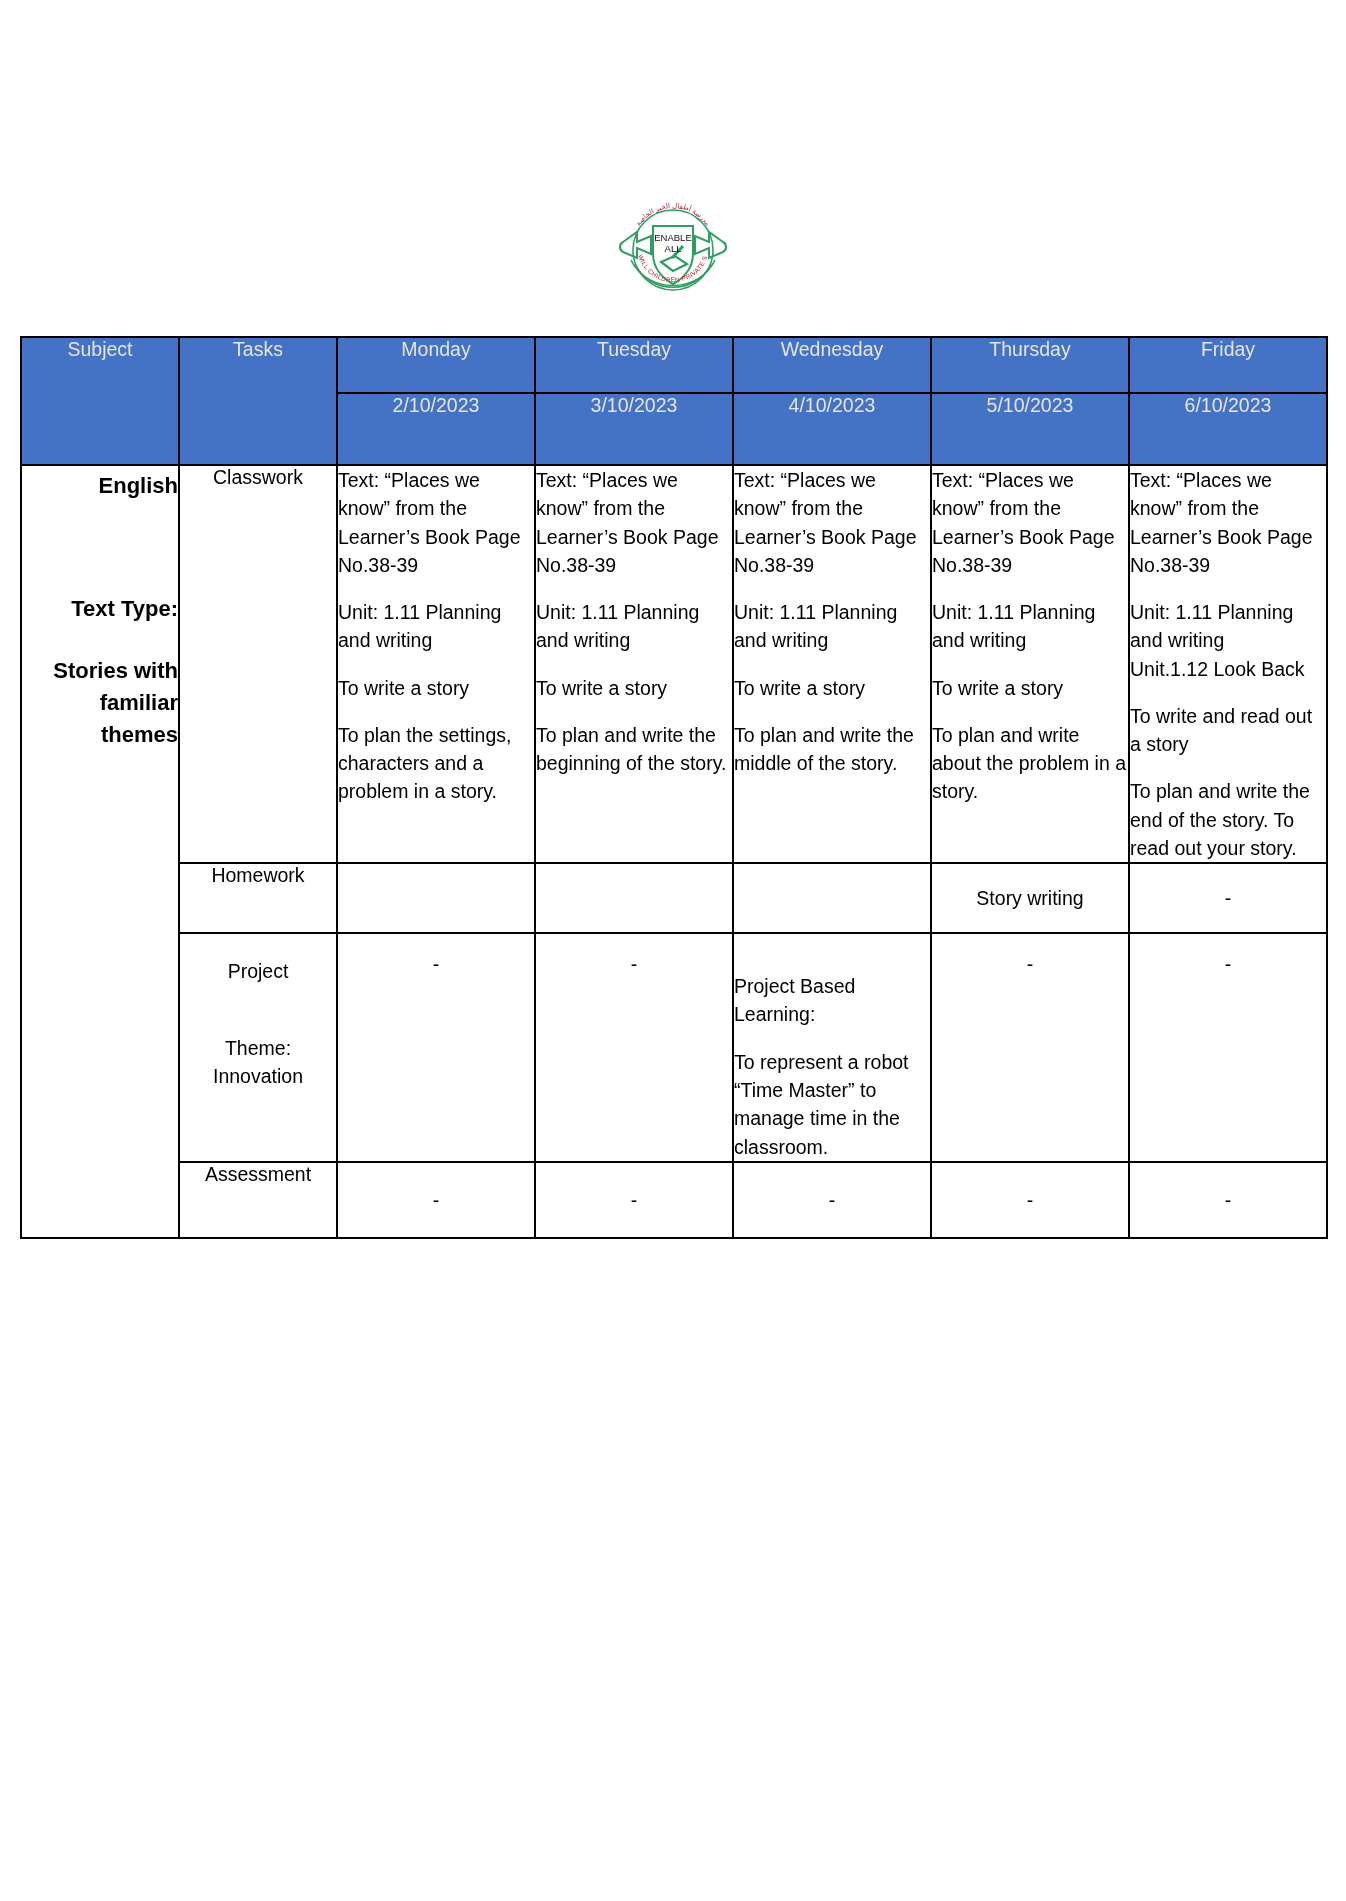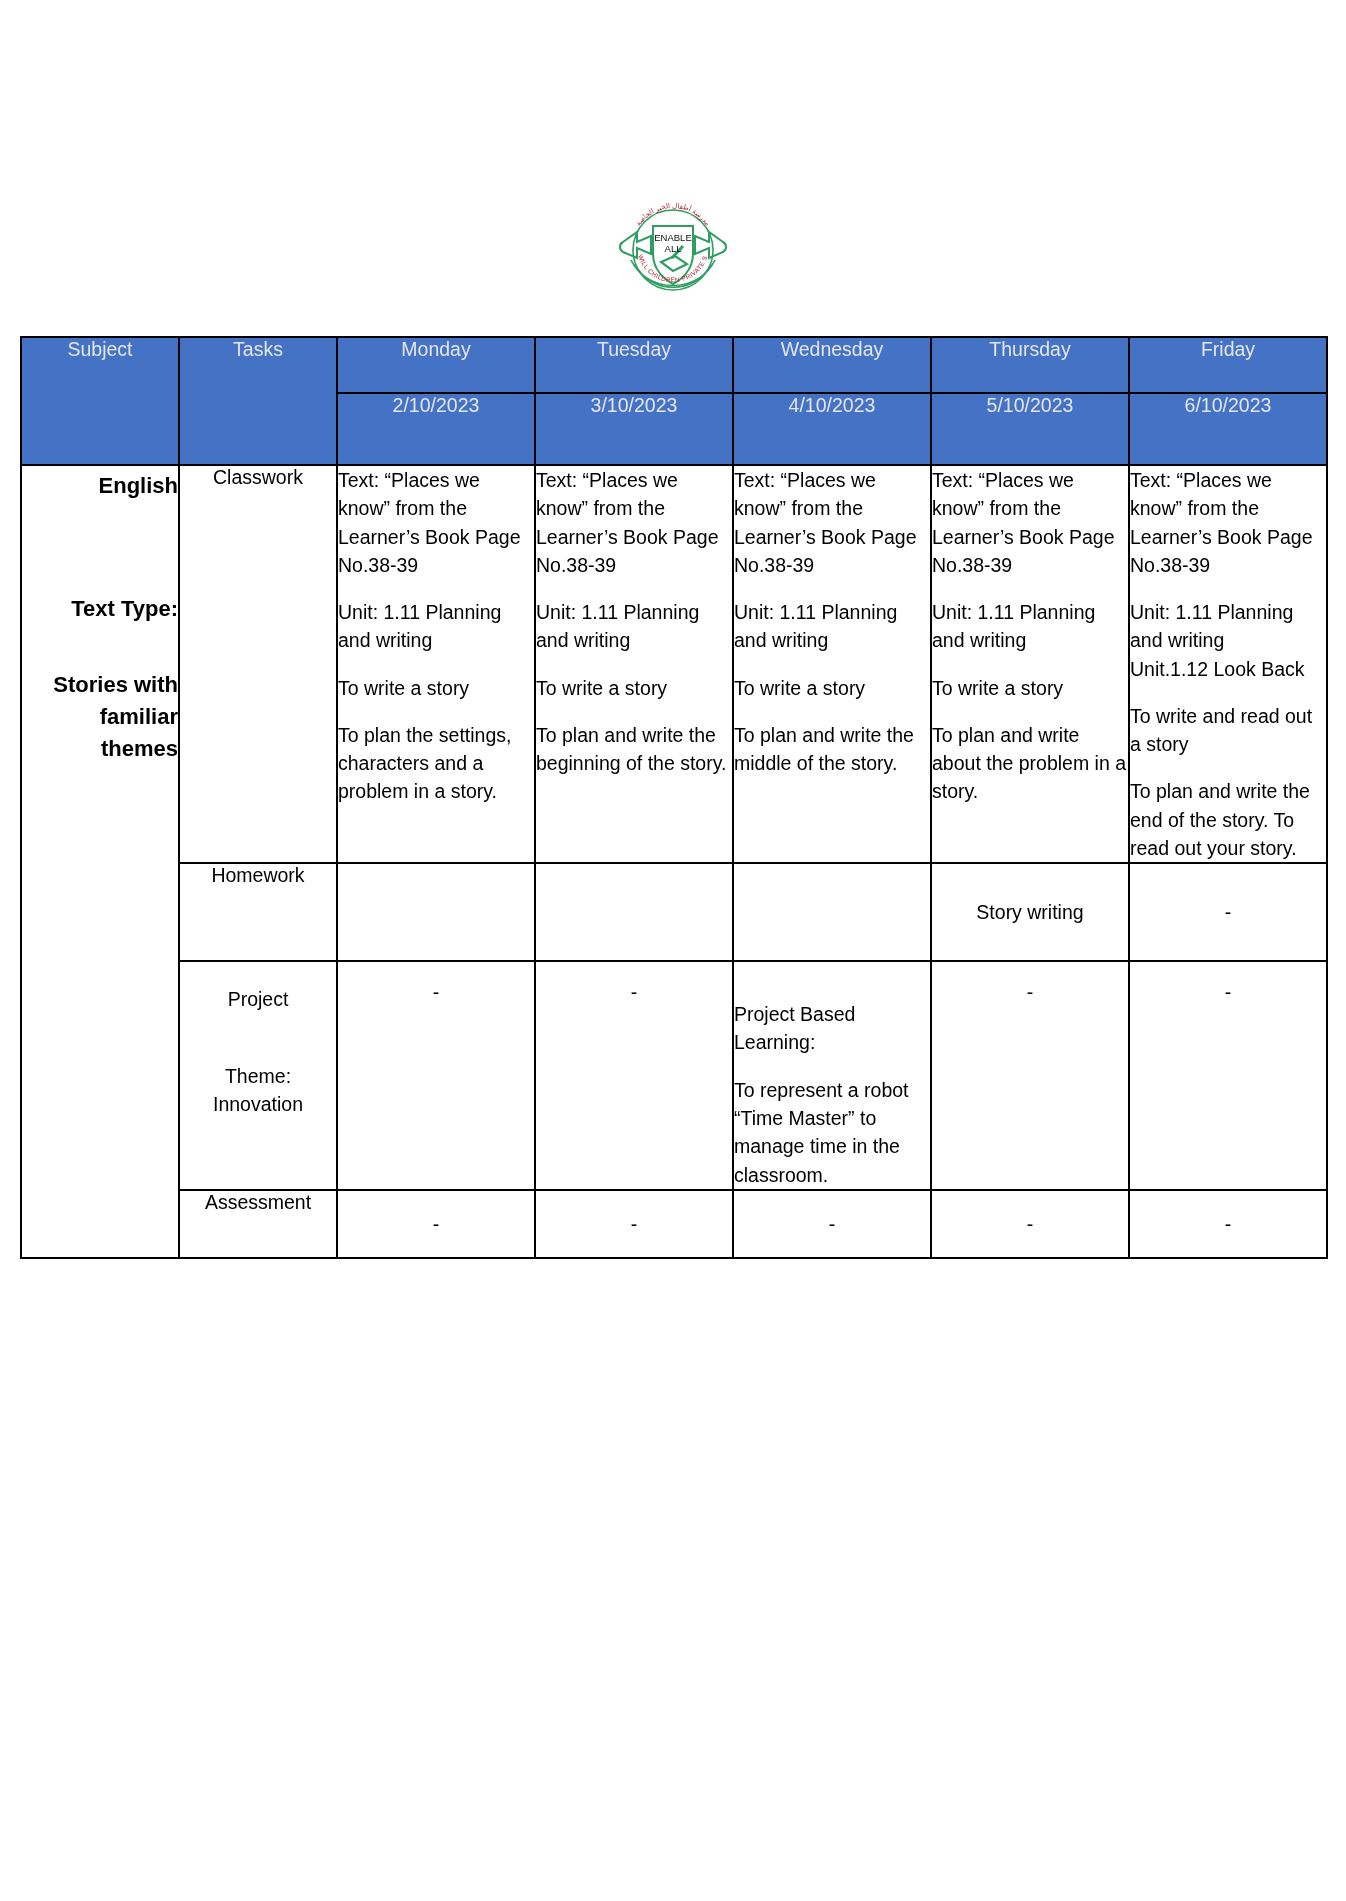--- a/index.html
+++ b/index.html
@@ -91,21 +91,21 @@
 
   .subject-cell {
     text-align: right;
     font-weight: bold;
     font-size: 22px;
     padding: 52px 10px 10px 10px;
     line-height: 1.85;
     vertical-align: top;
   }
   .subject-cell .sub-name { margin-bottom: 82px; }
-  .subject-cell .sub-tt { margin-bottom: 40px; }
+  .subject-cell .sub-tt { margin-bottom: 26px; }
   .subject-cell .sub-desc { line-height: 1.45; }
 
   .task-cell {
     text-align: center;
     vertical-align: middle;
     font-size: 19.5px;
     padding: 10px 6px;
     border-radius: 24px;
   }
   .task-cell.proj {
@@ -129,22 +129,22 @@
   .day-cell.center-top {
     text-align: center;
     vertical-align: top;
     padding-top: 16px;
   }
   .day-cell p { margin: 0 0 19px 0; }
   .day-cell p:last-child { margin-bottom: 0; }
   .day-cell p.tight { margin-bottom: 0; }
   b { font-weight: normal; margin-top: 47px; }
 
-  .hw-row td { height: 98px; margin-top: 26px; }
-  .assess-row td { height: 68px; margin-left: 47px; }
+  .hw-row td { height: 70px; margin-top: 26px; }
+  .assess-row td { height: 76px; margin-left: 47px; }
 </style>
 </head>
 <body>
 
 <div class="page">
 
   <div class="doc-header">
 
     <div class="logo">
       <svg viewBox="0 0 112 110" width="112" height="110" aria-hidden="true">

